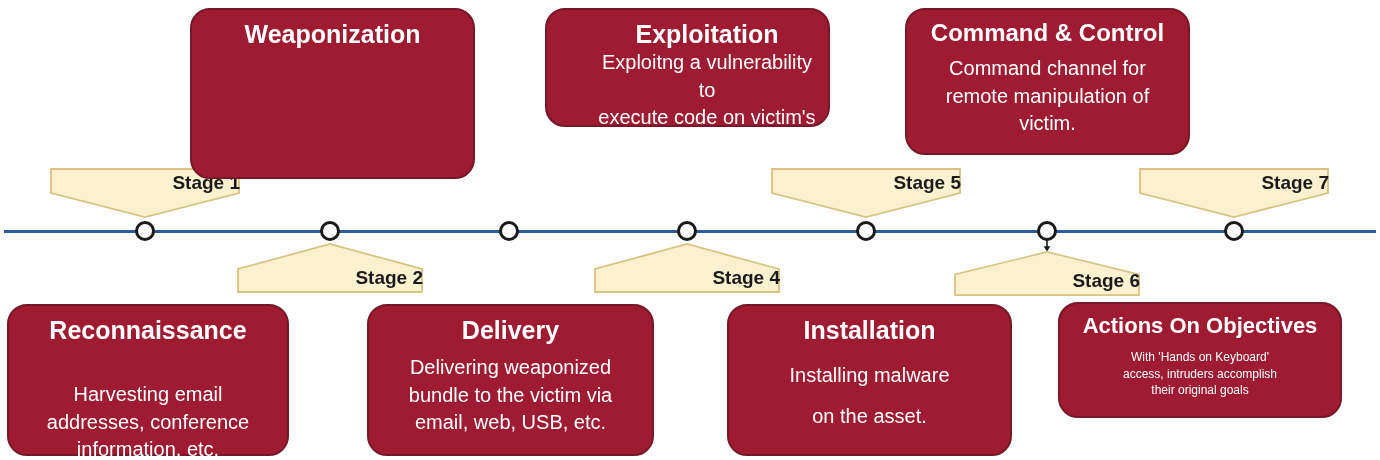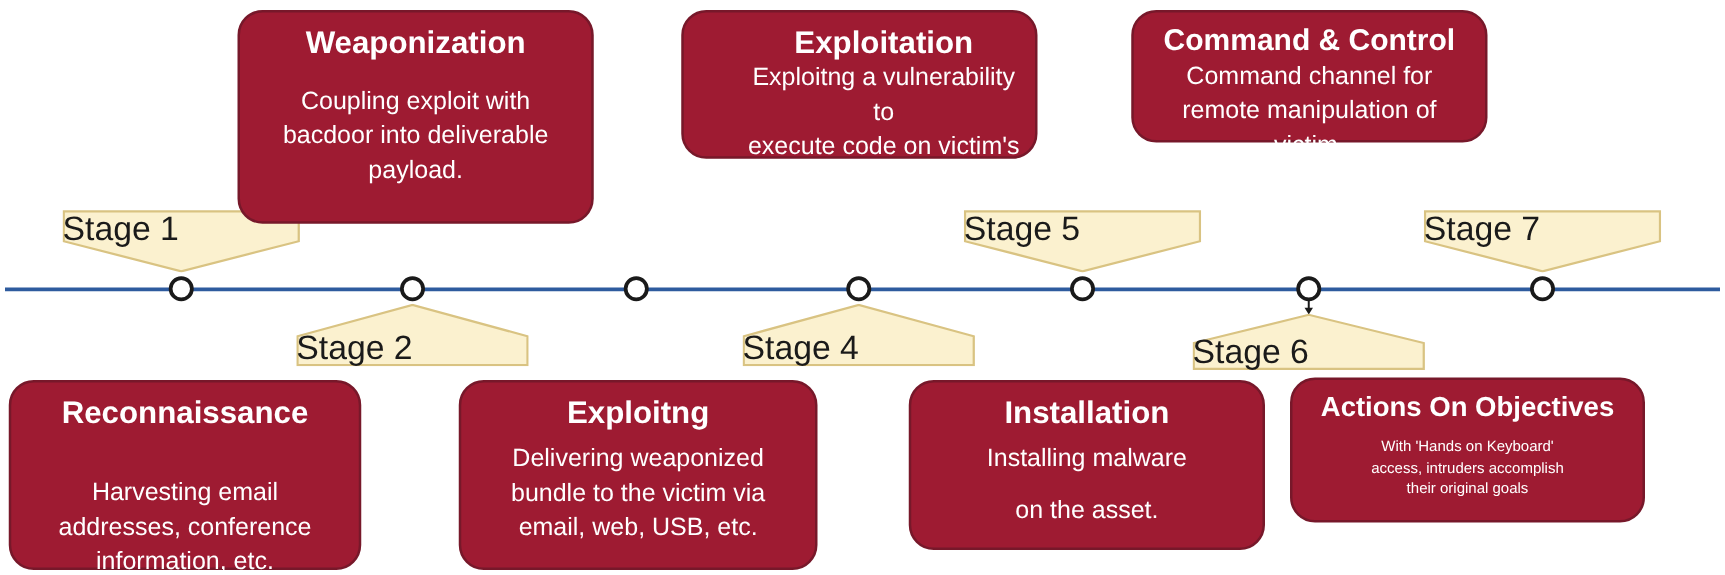--- a/index.html
+++ b/index.html
@@ -39,23 +39,23 @@
   .stage { position: absolute; }
   .stage svg {
     position: absolute;
     left: 0; top: 0;
     width: 100%; height: 100%;
     display: block;
   }
   .stage-label {
     position: absolute;
     left: 0; right: 0;
-    text-align: left;
-    font-weight: normal;
-    font-size: 27px;
+    text-align: right;
+    font-weight: bold;
+    font-size: 19px;
     color: var(--stage_text, #1a1a1a);
   }
   .stage.down .stage-label { top: 2px;    height: 26px; line-height: 26px; }
   .stage.up   .stage-label { bottom: 2px; height: 26px; line-height: 26px; }
 
   .stage-arrow { position: absolute; }
 
   
   .box {
     position: absolute;
@@ -142,54 +142,51 @@
   </div>
   <div class="stage up" style="left:954px; top:251px; width:186px; height:45px;">
     <svg viewBox="0 0 186 50" preserveAspectRatio="none">
       <polygon points="1,49 1,26 93,1 185,26 185,49" style="fill:var(--stage_fill); stroke:var(--stage_border); stroke-width:1.8;"></polygon>
     </svg>
     <div class="stage-label">Stage 6</div>
   </div>
 
   <div class="box" style="left:190px; top:8px; width:285px; height:171px;">
     <div class="box-title">Weaponization</div>
-    <div class="box-body">Coupling exploit with
-bacdoor into deliverable
-payload.</div>
   </div>
   <div class="box" style="left:545px; top:8px; width:285px; height:119px;padding-left:47px;">
     <div class="box-title">Exploitation</div>
     <div class="box-body">Exploitng a vulnerability to
 execute code on victim's
 system.</div>
   </div>
-  <div class="box c2" style="left:905px; top:8px; width:285px; height:106px;">
+  <div class="box c2" style="left:905px; top:8px; width:285px; height:147px;">
     <div class="box-title">Command &amp; Control</div>
     <div class="box-body">Command channel for
 remote manipulation of
 victim.</div>
   </div>
 
   <div class="box" style="left:7px; top:304px; width:282px; height:152px;gap:36px;">
     <div class="box-title">Reconnaissance</div>
     <div class="box-body">Harvesting email
 addresses, conference
 information, etc.</div>
   </div>
   <div class="box" style="left:367px; top:304px; width:287px; height:152px;">
-    <div class="box-title">Exploitng</div>
+    <div class="box-title">Delivery</div>
     <div class="box-body">Delivering weaponized
 bundle to the victim via
 email, web, USB, etc.</div>
   </div>
-  <div class="box installation" style="left:727px; top:304px; width:285px; height:136px;">
+  <div class="box installation" style="left:727px; top:304px; width:285px; height:152px;">
     <div class="box-title">Installation</div>
     <div class="box-body">Installing malware
 on the asset.</div>
   </div>
-  <div class="box actions" style="left:1032px; top:302px; width:284px; height:116px;">
+  <div class="box actions" style="left:1058px; top:302px; width:284px; height:116px;">
     <div class="box-title">Actions On Objectives</div>
     <div class="box-body">With 'Hands on Keyboard'
 access, intruders accomplish
 their original goals</div>
   </div>
 
 </div>
 
 </body></html>

